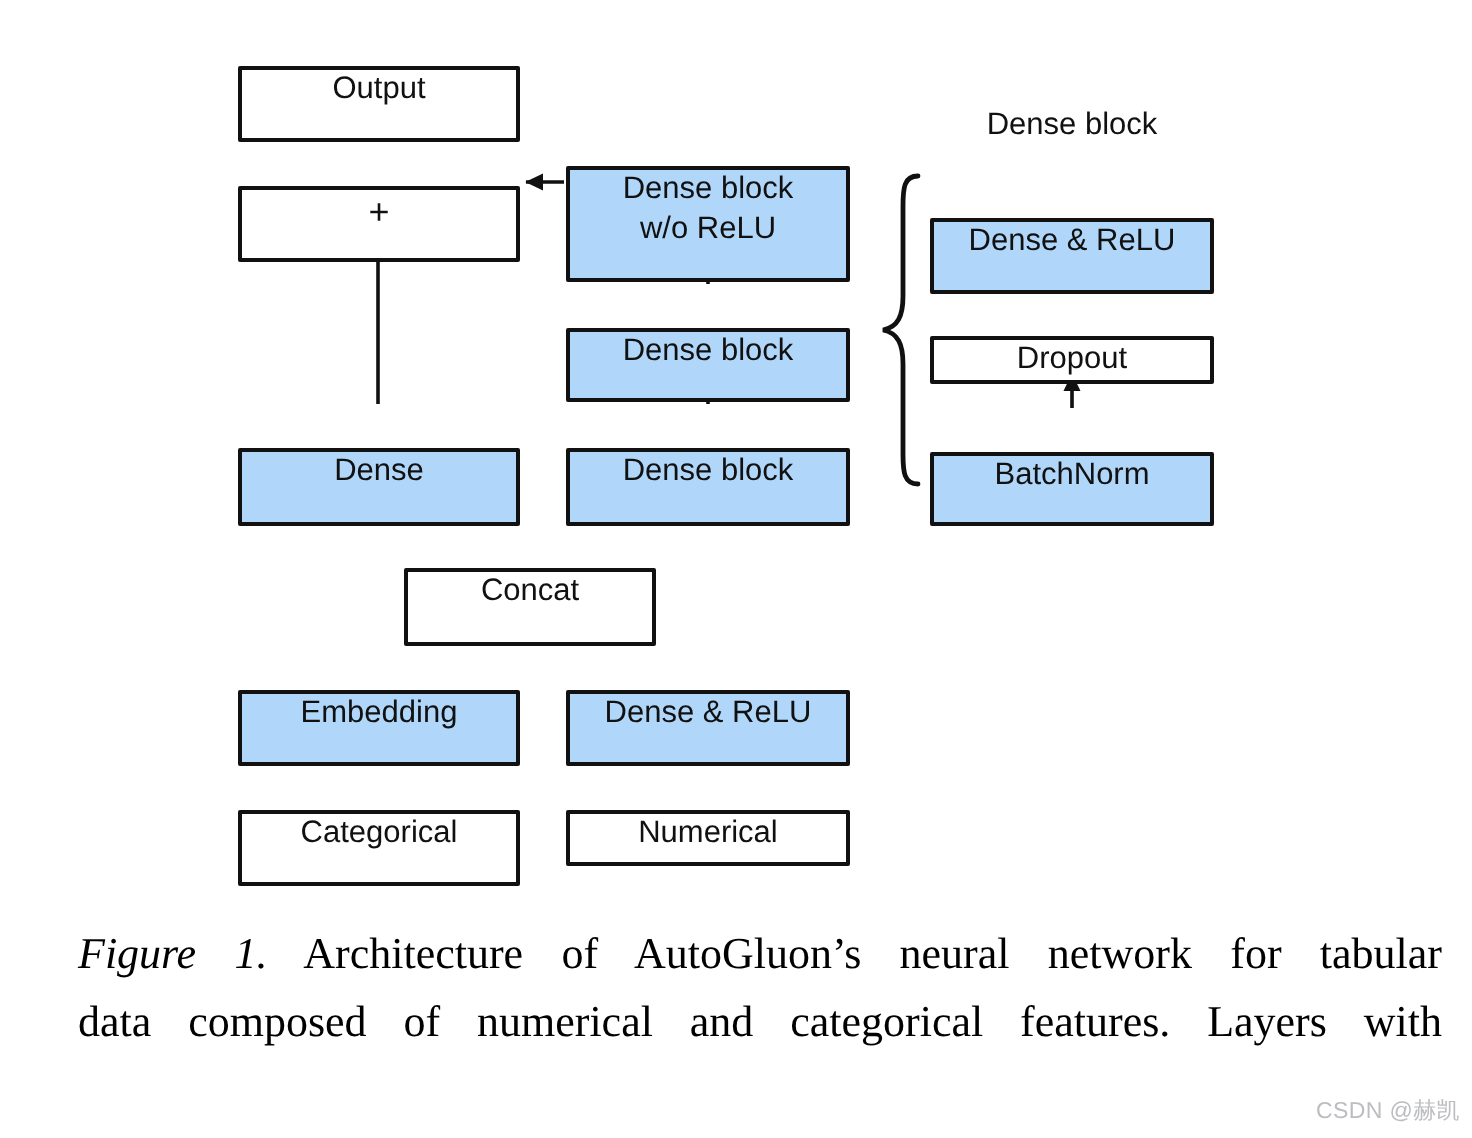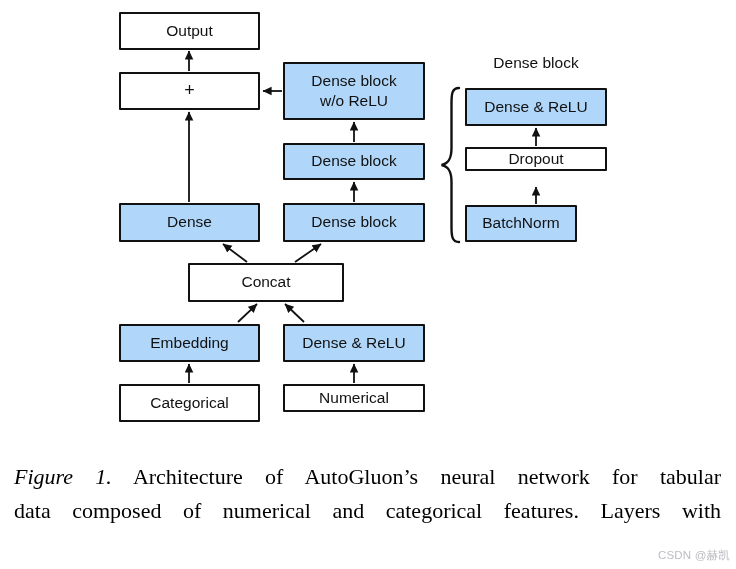--- a/index.html
+++ b/index.html
@@ -4,36 +4,37 @@
 <style>
   html,body { margin:0; padding:0; background:#fff; }
   .stage {
     position:relative; width:736px; height:569px; background:#ffffff;
     font-family:"Liberation Sans", sans-serif; overflow:hidden;
   }
   .arrows { position:absolute; left:0; top:0; pointer-events:none; }
   .node {
     position:absolute; box-sizing:border-box;
     border:2px solid #111111; background:#ffffff; border-radius:1px;
-    display:flex; flex-direction:column; align-items:center; justify-content:center;
+    display:flex; flex-direction:column; align-items:center; 
     font-size:15.5px; line-height:1.32; color:#111111; text-align:center;
     white-space:nowrap;
+    margin-top:21px;
   }
   .node.blue { background: var(--blue, #b0d7fa); }
   .node.plus { font-size:18px; }
   .legend-title {
     position:absolute; left:465px; top:54px; width:142px; height:20px;
     font-size:15.5px; color:#111111; text-align:center;
   }
   .caption {
     position:absolute; left:14px; top:460px; width:707px;
     font-family:"Liberation Serif", serif; font-size:22px; line-height:33.5px;
     color:#000000;
   }
-  .caption .jline { text-align:justify; text-align-last:justify; }
+  .caption .jline { text-align:justify; text-align-last:justify;margin-left:25px; }
   .fig-label { font-style:italic; }
   .watermark {
     position:absolute; right:6px; top:548px;
     font-size:11.5px; color:#bcbdc1; letter-spacing:0.2px;
     font-family:"Liberation Sans", sans-serif;
   }
 </style>
 </head>
 <body>
 
@@ -74,21 +75,21 @@
   </div>
 
   <div class="node plus" style="left:119px; top:72px; width:141px; height:38px">
     <span>+</span>
   </div>
 
   <div class="node blue" style="left:119px; top:203px; width:141px; height:39px">
     <span>Dense</span>
   </div>
 
-  <div class="node" style="left:188px; top:263px; width:156px; height:39px">
+  <div class="node" style="left:202px; top:263px; width:126px; height:39px">
     <span>Concat</span>
   </div>
 
   <div class="node" style="left:119px; top:384px; width:141px; height:38px">
     <span>Categorical</span>
   </div>
 
   <div class="node blue" style="left:119px; top:324px; width:141px; height:38px">
     <span>Embedding</span>
   </div>
@@ -119,21 +120,21 @@
   </div>
 
   <div class="node blue" style="left:465px; top:88px; width:142px; height:38px">
     <span>Dense &amp; ReLU</span>
   </div>
 
   <div class="node" style="left:465px; top:147px; width:142px; height:24px">
     <span>Dropout</span>
   </div>
 
-  <div class="node blue" style="left:465px; top:205px; width:112px; height:37px">
+  <div class="node blue" style="left:465px; top:205px; width:142px; height:37px">
     <span>BatchNorm</span>
   </div>
 
   <div class="caption">
     <div class="jline"><span class="fig-label">Figure 1.</span><span> Architecture of AutoGluon’s neural network for tabular</span></div>
     <div class="jline">data composed of numerical and categorical features. Layers with</div>
   </div>
 
   <div class="watermark">CSDN @赫凯</div>
 

